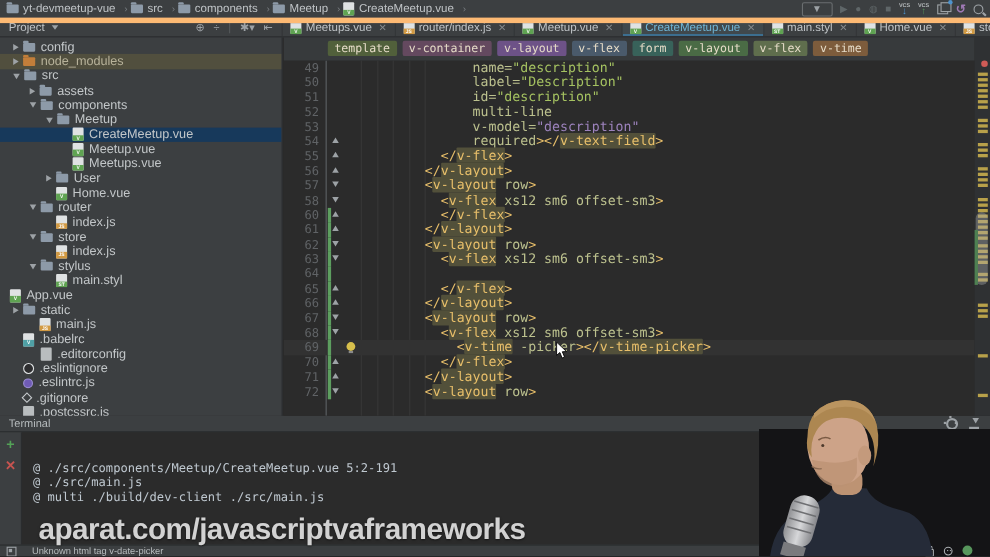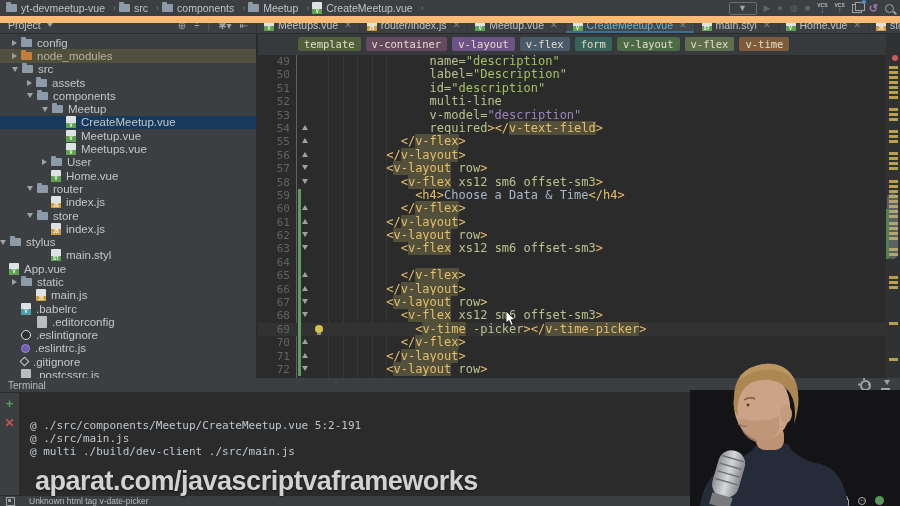--- a/index.html
+++ b/index.html
@@ -1,20 +1,20 @@
 <!DOCTYPE html>
 <html><head>
 <meta charset="utf-8">
 <style>
   html,body{margin:0;padding:0;background:#1e1e1e;}
   .screen{position:relative;width:900px;height:506px;background:#2b2b2b;overflow:hidden;
           font-family:"Liberation Sans",sans-serif;-webkit-font-smoothing:antialiased;}
   
   .pathbar{position:absolute;left:0;top:0;right:0;height:16px;background:#3c3f41;
-           border-bottom:7px solid #fdba74;display:flex;align-items:center;padding-left:6px;
+           border-bottom:5px solid #fdba74;display:flex;align-items:center;padding-left:6px;
            font-size:10.5px;color:#bfc3c6;z-index:6;}
   .seg{display:flex;align-items:center;gap:4px;margin-right:3px;cursor:default;}
   .seg .sep{color:#7a7f83;margin-left:4px;font-size:9px;}
   .folder{width:11px;height:8px;background:#8d9aa8;border-radius:1px;position:relative;display:inline-block;flex:none;}
   .folder::before{content:"";position:absolute;top:-2px;left:0;width:5px;height:2px;background:inherit;border-radius:1px 1px 0 0;}
   .folder.excl{background:#c27e3a;}
   .runbar{position:absolute;right:6px;top:0;height:16px;display:flex;align-items:center;gap:7px;z-index:7;}
   .rc{display:inline-flex;align-items:center;justify-content:center;color:#5f6668;font-size:9px;}
   .rc.box{width:26px;height:11px;border:1px solid #6a6e70;border-radius:2px;color:#9da2a6;}
   .vcsic{display:inline-flex;flex-direction:column;align-items:center;line-height:5px;}
@@ -317,21 +317,21 @@
         <span class="folder"></span>
         <span class="lbl">store</span>
       </div>
       <div class="trow" style="padding-left: 42px;">
         <span class="chv none"></span>
         <span class="fic">
           <span class="band js">JS</span>
         </span>
         <span class="lbl">index.js</span>
       </div>
-      <div class="trow" style="">
+      <div class="trow" style="padding-left: 27px;">
         <span class="chv d"></span>
         <span class="folder"></span>
         <span class="lbl">stylus</span>
       </div>
       <div class="trow" style="padding-left: 42px;">
         <span class="chv none"></span>
         <span class="fic">
           <span class="band styl">ST</span>
         </span>
         <span class="lbl">main.styl</span>
@@ -413,21 +413,20 @@
           <div class="cl"><span class="ln">49</span><span class="ct" style="padding-left: calc(16ch + 56px);"><span class="tk a">name=</span><span class="tk v">"description"</span></span></div>
           <div class="cl"><span class="ln">50</span><span class="ct" style="padding-left: calc(16ch + 56px);"><span class="tk a">label=</span><span class="tk v">"Description"</span></span></div>
           <div class="cl"><span class="ln">51</span><span class="ct" style="padding-left: calc(16ch + 56px);"><span class="tk a">id=</span><span class="tk v">"description"</span></span></div>
           <div class="cl"><span class="ln">52</span><span class="ct" style="padding-left: calc(16ch + 56px);"><span class="tk a">multi-line</span></span></div>
           <div class="cl"><span class="ln">53</span><span class="ct" style="padding-left: calc(16ch + 56px);"><span class="tk a">v-model=</span><span class="tk q">"description"</span></span></div>
           <div class="cl"><span class="ln">54</span><span class="fold up"></span><span class="ct" style="padding-left: calc(16ch + 56px);"><span class="tk a">required</span><span class="tk g">&gt;</span><span class="tk g">&lt;/</span><span class="tk u">v-text-field</span><span class="tk g">&gt;</span></span></div>
           <div class="cl"><span class="ln">55</span><span class="fold up"></span><span class="ct" style="padding-left: calc(12ch + 56px);"><span class="tk g">&lt;/</span><span class="tk u">v-flex</span><span class="tk g">&gt;</span></span></div>
           <div class="cl"><span class="ln">56</span><span class="fold up"></span><span class="ct" style="padding-left: calc(10ch + 56px);"><span class="tk g">&lt;/</span><span class="tk u">v-layout</span><span class="tk g">&gt;</span></span></div>
           <div class="cl"><span class="ln">57</span><span class="fold down"></span><span class="ct" style="padding-left: calc(10ch + 56px);"><span class="tk g">&lt;</span><span class="tk u">v-layout</span><span class="tk x"> </span><span class="tk a">row</span><span class="tk g">&gt;</span></span></div>
           <div class="cl"><span class="ln">58</span><span class="fold down"></span><span class="ct" style="padding-left: calc(12ch + 56px);"><span class="tk g">&lt;</span><span class="tk u">v-flex</span><span class="tk x"> </span><span class="tk a">xs12 sm6 offset-sm3</span><span class="tk g">&gt;</span></span></div>
-          <div class="cl"><span class="ln">59</span><span class="vcsbar"></span><span class="ct" style="padding-left: calc(14ch + 56px);"><span class="tk g">&lt;h4&gt;</span><span class="tk x">Choose a Data &amp; Time</span><span class="tk g">&lt;/h4&gt;</span></span></div>
           <div class="cl"><span class="ln">60</span><span class="vcsbar"></span><span class="fold up"></span><span class="ct" style="padding-left: calc(12ch + 56px);"><span class="tk g">&lt;/</span><span class="tk u">v-flex</span><span class="tk g">&gt;</span></span></div>
           <div class="cl"><span class="ln">61</span><span class="vcsbar"></span><span class="fold up"></span><span class="ct" style="padding-left: calc(10ch + 56px);"><span class="tk g">&lt;/</span><span class="tk u">v-layout</span><span class="tk g">&gt;</span></span></div>
           <div class="cl"><span class="ln">62</span><span class="vcsbar"></span><span class="fold down"></span><span class="ct" style="padding-left: calc(10ch + 56px);"><span class="tk g">&lt;</span><span class="tk u">v-layout</span><span class="tk x"> </span><span class="tk a">row</span><span class="tk g">&gt;</span></span></div>
           <div class="cl"><span class="ln">63</span><span class="vcsbar"></span><span class="fold down"></span><span class="ct" style="padding-left: calc(12ch + 56px);"><span class="tk g">&lt;</span><span class="tk u">v-flex</span><span class="tk x"> </span><span class="tk a">xs12 sm6 offset-sm3</span><span class="tk g">&gt;</span></span></div>
           <div class="cl"><span class="ln">64</span><span class="vcsbar"></span></div>
           <div class="cl"><span class="ln">65</span><span class="vcsbar"></span><span class="fold up"></span><span class="ct" style="padding-left: calc(12ch + 56px);"><span class="tk g">&lt;/</span><span class="tk u">v-flex</span><span class="tk g">&gt;</span></span></div>
           <div class="cl"><span class="ln">66</span><span class="vcsbar"></span><span class="fold up"></span><span class="ct" style="padding-left: calc(10ch + 56px);"><span class="tk g">&lt;/</span><span class="tk u">v-layout</span><span class="tk g">&gt;</span></span></div>
           <div class="cl"><span class="ln">67</span><span class="vcsbar"></span><span class="fold down"></span><span class="ct" style="padding-left: calc(10ch + 56px);"><span class="tk g">&lt;</span><span class="tk u">v-layout</span><span class="tk x"> </span><span class="tk a">row</span><span class="tk g">&gt;</span></span></div>
           <div class="cl"><span class="ln">68</span><span class="vcsbar"></span><span class="fold down"></span><span class="ct" style="padding-left: calc(12ch + 56px);"><span class="tk g">&lt;</span><span class="tk u">v-flex</span><span class="tk x"> </span><span class="tk a">xs12 sm6 offset-sm3</span><span class="tk g">&gt;</span></span></div>
           <div class="cl cur"><span class="ln">69</span><span class="vcsbar"></span><span class="bulb"></span><span class="ct" style="padding-left: calc(14ch + 56px);"><span class="tk g">&lt;</span><span class="tk u">v-time</span><span class="tk x"> </span><span class="tk a">-picker</span><span class="tk g">&gt;&lt;/</span><span class="tk u">v-time-picker</span><span class="tk g">&gt;</span></span></div>

